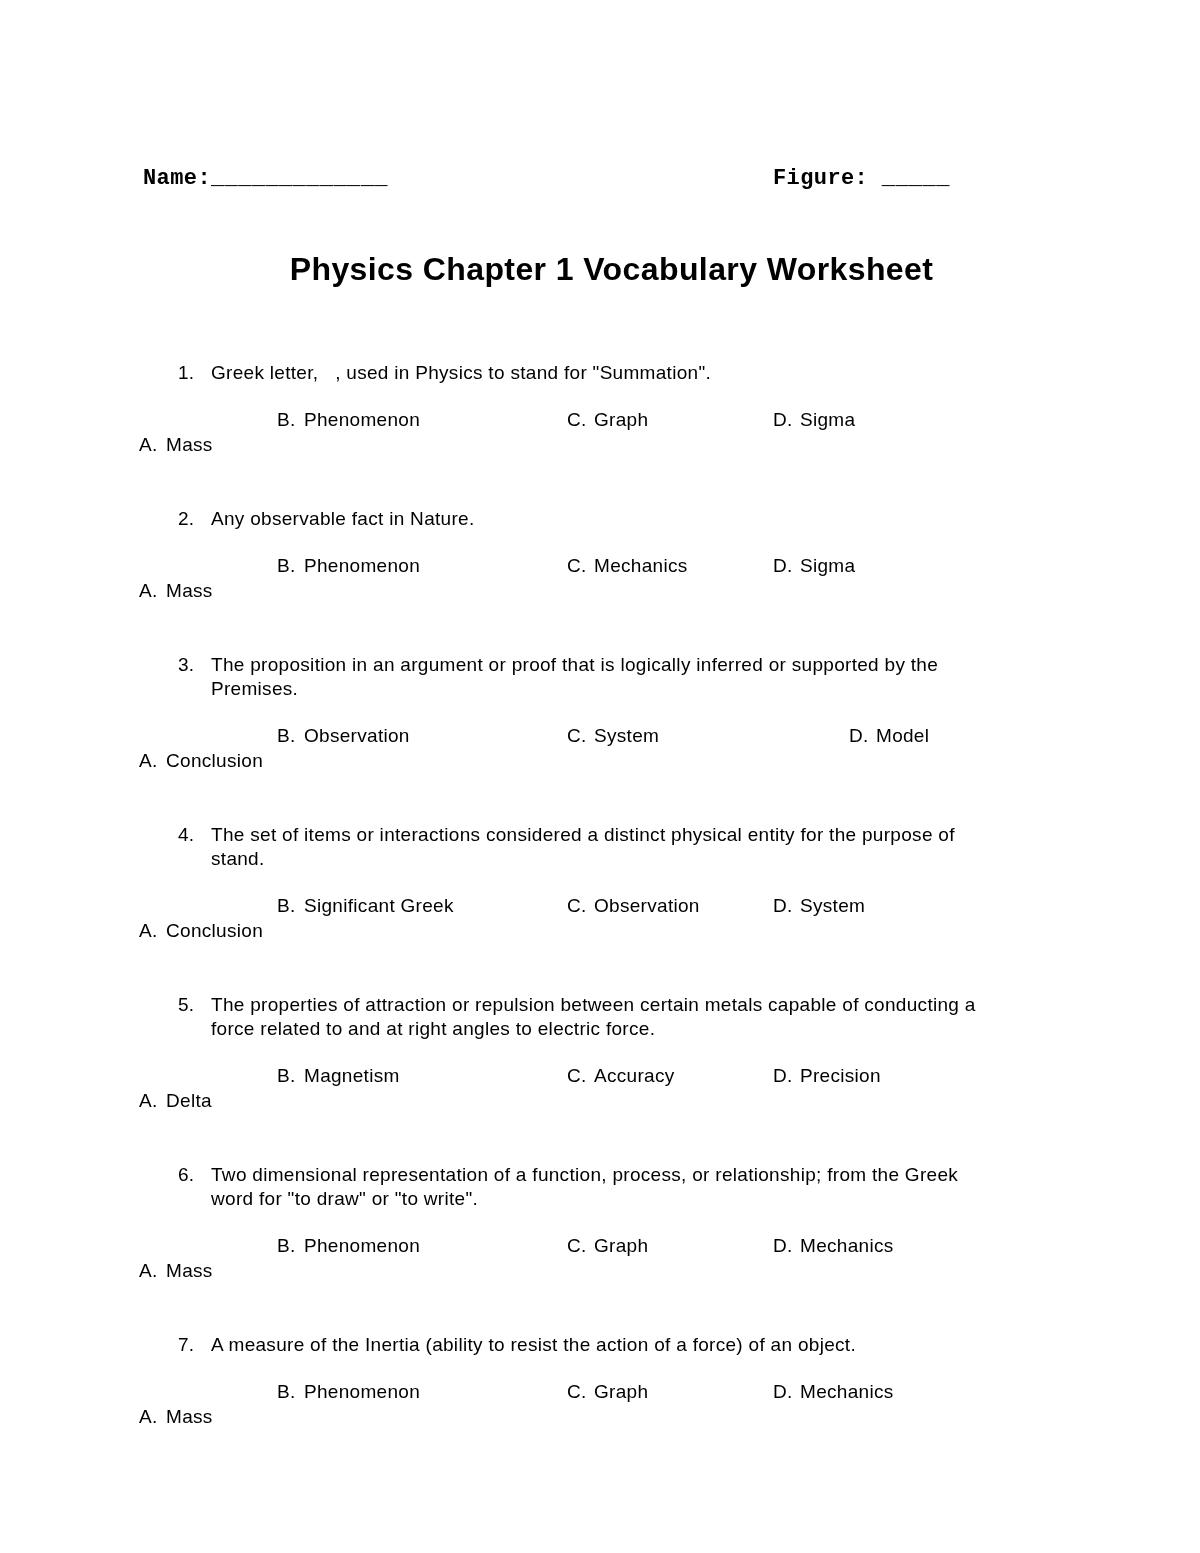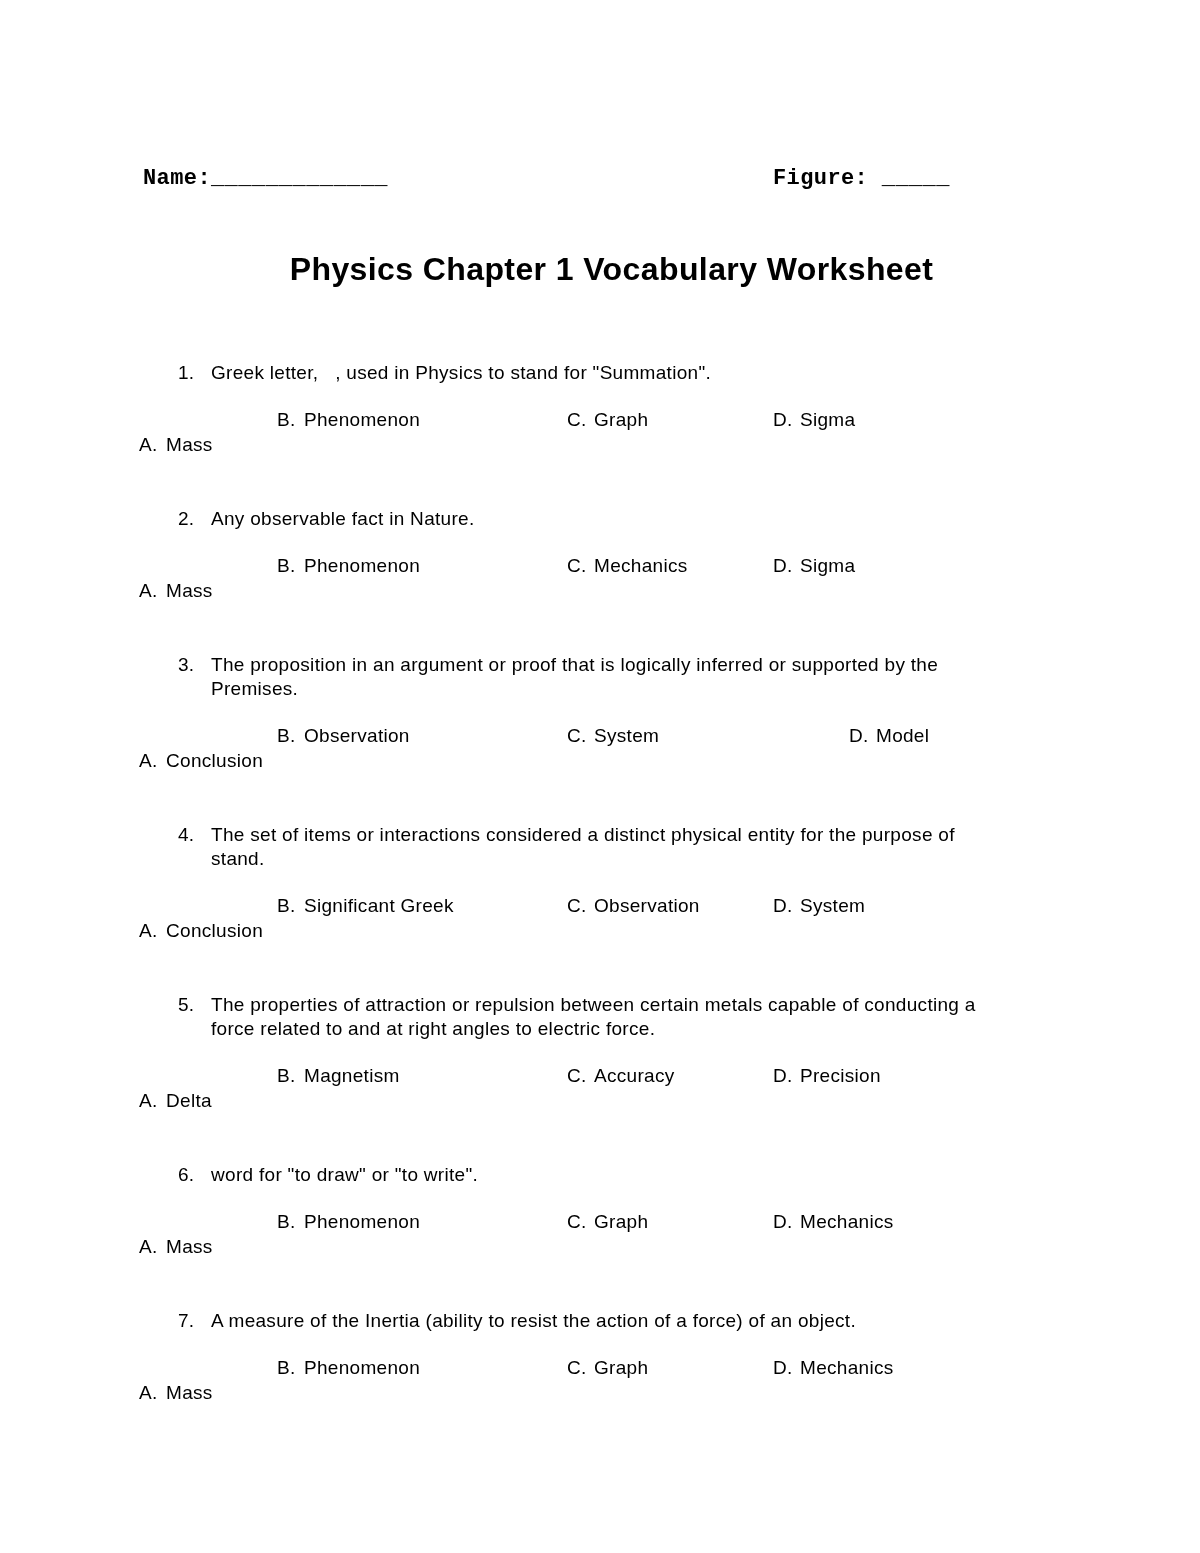--- a/index.html
+++ b/index.html
@@ -179,20 +179,21 @@
         <span class="opt pos-b"><span class="letter">B.</span><span class="label">Magnetism</span></span>
         <span class="opt pos-c"><span class="letter">C.</span><span class="label">Accuracy</span></span>
         <span class="opt pos-d"><span class="letter">D.</span><span class="label">Precision</span></span>
       </div>
     </div>
 
     <div class="question">
       <div class="q-line">
         <span class="q-num">6.</span>
         <div class="q-body">
+          <div class="q-text-line">Two dimensional representation of a function, process, or relationship; from the Greek</div>
           <div class="q-text-line">word for "to draw" or "to write".</div>
         </div>
       </div>
       <div class="options">
         <span class="opt pos-a"><span class="letter">A.</span><span class="label">Mass</span></span>
         <span class="opt pos-b"><span class="letter">B.</span><span class="label">Phenomenon</span></span>
         <span class="opt pos-c"><span class="letter">C.</span><span class="label">Graph</span></span>
         <span class="opt pos-d"><span class="letter">D.</span><span class="label">Mechanics</span></span>
       </div>
     </div>

